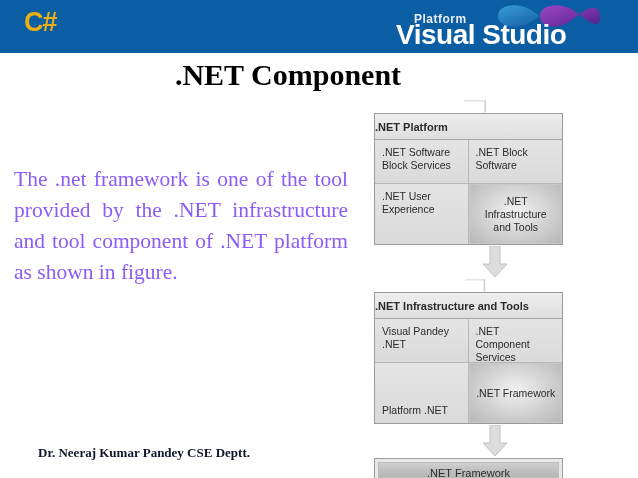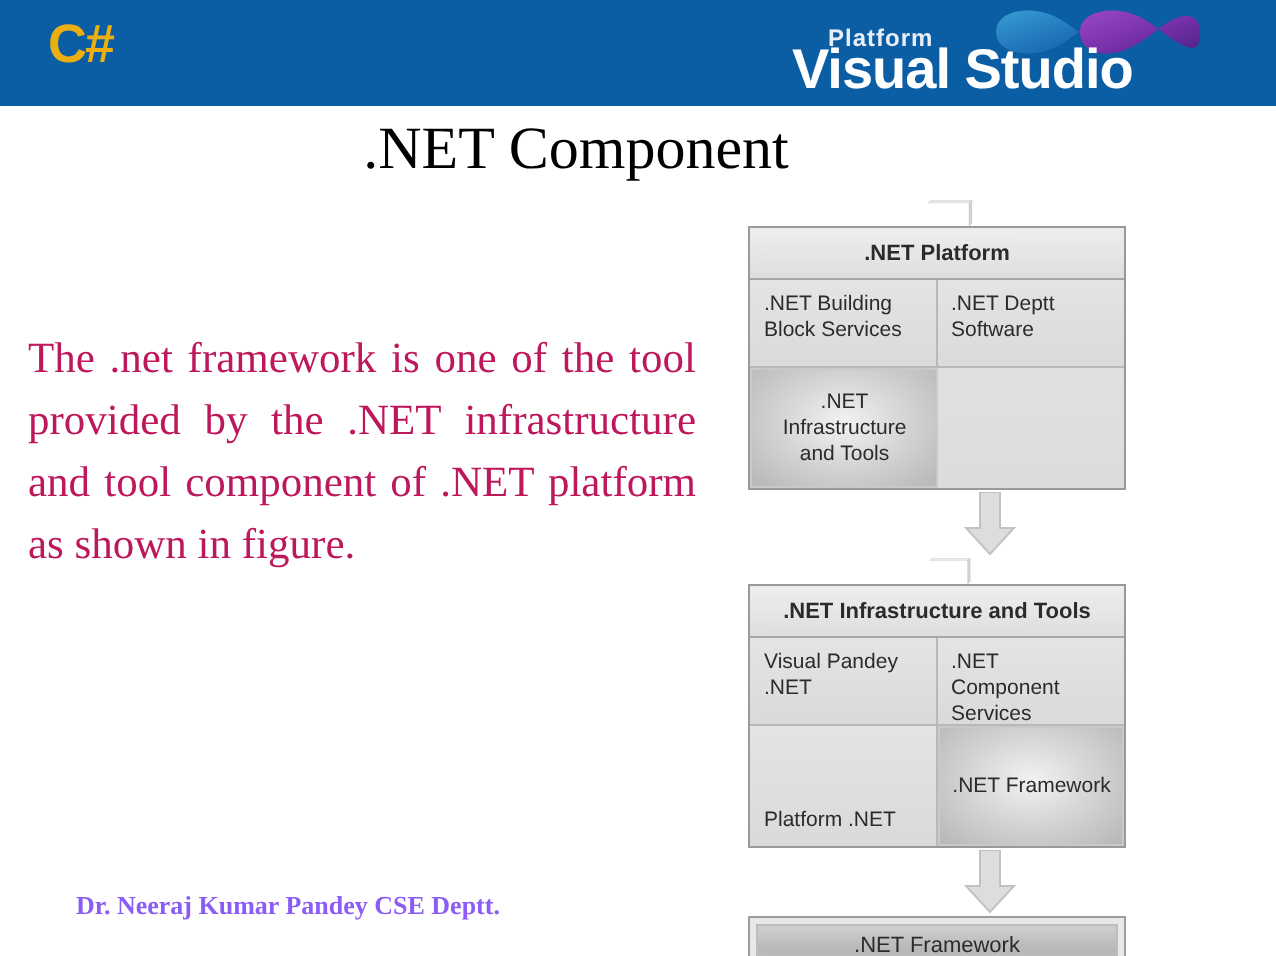--- a/index.html
+++ b/index.html
@@ -56,34 +56,34 @@
     line-height:30px;
     white-space:nowrap;
   }
 
   
   .slide-title {
     position:absolute; left:0; top:58px;
     width:576px;
     text-align:center;
     font-family:"Liberation Serif", serif;
-    font-weight:normal;
+    font-weight:bold;
     font-size:30px;
     color:#000000;
     letter-spacing:0px;
   }
 
   
   .body-text {
     position:absolute; left:14px; top:164px;
     width:334px;
     font-family:"Liberation Serif", serif;
     font-size:21.5px;
     line-height:31px;
-    color:#be185d;
+    color:#8b5cf6;
     text-align:justify;
     text-justify:inter-word;
   }
 
   
   .diagram {
     position:absolute; left:374px; top:100px;
     width:212px; height:360px;
   }
 
@@ -99,21 +99,21 @@
   .box-body {
     position:relative;
     margin-left:0; margin-top:0;
     width:189px;
     border:1px solid #9a9a9a;
     background:linear-gradient(180deg,#e6e6e6 0%, #dcdcdc 100%);
   }
   .box-header {
     height:26px;
     line-height:26px;
-    text-align:center;
+    text-align:left;
     font-family:"Liberation Sans", sans-serif;
     font-size:11px;
     font-weight:bold;
     color:#2b2b2b;
     background:linear-gradient(180deg,#eeeeee 0%, #dedede 100%);
     border-bottom:1px solid #a6a6a6;
   }
   .box-grid {
     display:flex;
     flex-wrap:wrap;
@@ -167,21 +167,21 @@
     font-size:11px;
     color:#2b2b2b;
   }
 
   
   .footer-credit {
     position:absolute; left:38px; top:445px;
     font-family:"Liberation Serif", serif;
     font-size:13px;
     font-weight:bold;
-    color:#8b5cf6;
+    color:#0f172a;
   }
 </style>
 </head>
 <body>
 
 <div class="slide">
 
   <div class="header-band">
     <div class="csharp-logo">C#</div>
 
@@ -215,22 +215,23 @@
 
     <div class="box3d">
       <svg class="top-face" width="202" height="120" viewBox="0 0 202 120" style="position:absolute;left:0;top:0;pointer-events:none;">
         <polygon points="0,13 13,0 202,0 189,13" fill="#e9e9e9" stroke="#9a9a9a" stroke-width="1"></polygon>
         <polygon points="189,13 202,0 202,107 189,120" fill="#d3d3d3" stroke="#9a9a9a" stroke-width="1"></polygon>
       </svg>
       <div style="height:13px;"></div>
       <div class="box-body">
         <div class="box-header">.NET Platform</div>
         <div class="box-grid">
-          <div class="cell">.NET Building Block Services</div>
-          <div class="cell nb-r">.NET Deptt Software</div>
+          <div class="cell">.NET Software Block Services</div>
+          <div class="cell nb-r">.NET Block Software</div>
+          <div class="cell nb-b tall">.NET User Experience</div>
           <div class="cell nb-r nb-b tall highlight mid-text">.NET Infrastructure and Tools</div>
         </div>
       </div>
     </div>
 
     <div class="arrow-row">
       <svg class="arrow-svg" width="26" height="32" viewBox="0 0 26 32">
         <polygon points="8,0 18,0 18,18 25,18 13,31 1,18 8,18" fill="#dddddd" stroke="#c2c2c2" stroke-width="1"></polygon>
       </svg>
     </div>

